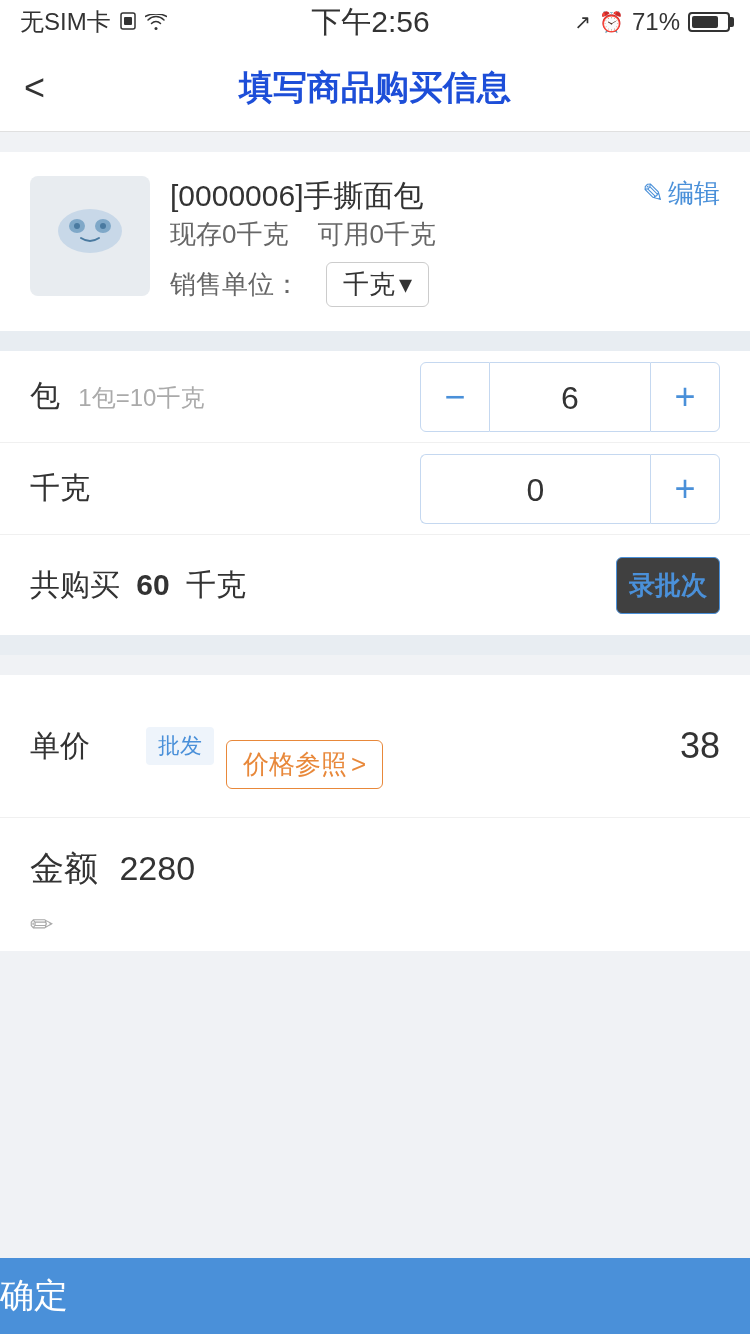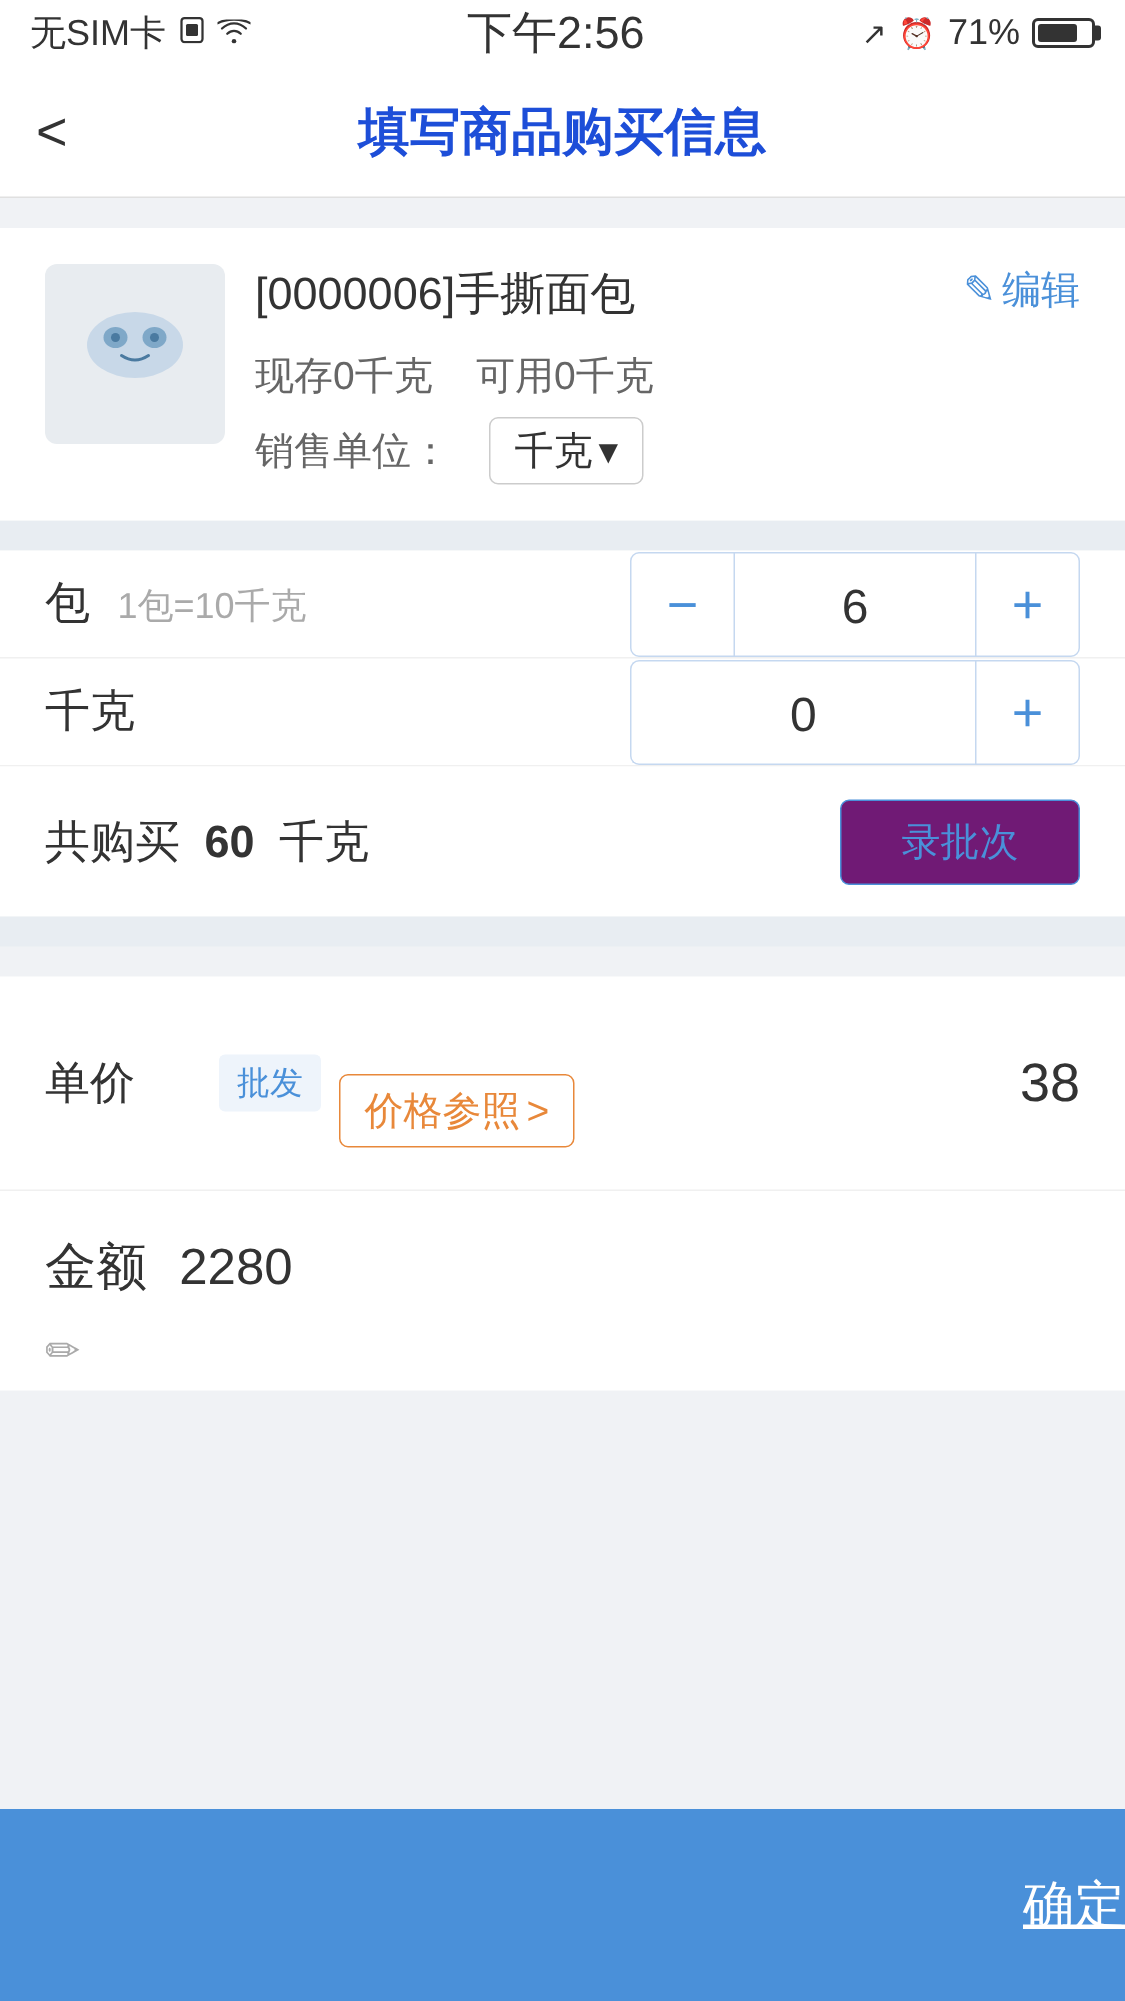--- a/index.html
+++ b/index.html
@@ -100,21 +100,21 @@
     }
     .product-thumb-icon {
       font-size: 48px;
       color: #6a8fa8;
     }
     .product-info { flex: 1; }
     .product-name {
       font-size: 30px;
       font-weight: 500;
       color: #333;
-      margin-bottom: 16px;
+      margin-bottom: 0;
     }
     .product-stock {
       font-size: 26px;
       color: #666;
       margin-bottom: 10px;
     }
     .product-unit-row {
       display: flex;
       align-items: center;
       gap: 26px;
@@ -147,21 +147,21 @@
     }
 
     
     .input-section {
       background: #fff;
     }
     .input-row {
       display: flex;
       align-items: center;
       padding: 0 30px;
-      height: 72px;
+      height: 92px;
       border-bottom: 1px solid #f0f0f0;
     }
     .input-label {
       flex: 1;
       font-size: 30px;
       color: #333;
     }
     .input-hint {
       font-size: 24px;
       color: #aaa;
@@ -238,25 +238,26 @@
       background: #fff;
     }
     .total-text {
       flex: 1;
       font-size: 30px;
       color: #333;
     }
     .batch-btn {
       border: 1px solid #4a90d9;
       border-radius: 6px;
-      padding: 10px 40px;
+      padding: 10px 12px;
       font-size: 26px;
       color: #4a90d9;
       cursor: pointer;
-      background: #701a75;
+      background: #404040;
+      font-weight: bold;
     }
 
     
     .price-section {
       background: #fff;
       margin-top: 20px;
       padding: 28px 30px;
       display: flex;
       align-items: center;
       border-bottom: 1px solid #f0f0f0;
@@ -314,30 +315,29 @@
       cursor: pointer;
     }
     .pencil-icon { font-size: 28px; color: #aaa; }
 
     
     .bottom-btn {
       position: fixed;
       bottom: 0;
       left: 0;
       width: 750px;
-      height: 128px;
+      height: 76px;
       background: #4a90d9;
       display: flex;
       align-items: center;
-      justify-content: flex-end;
+      justify-content: flex-start;
       font-size: 34px;
       color: #fff;
       cursor: pointer;
       font-weight: 500;
-      text-decoration: underline;
     }
   </style>
 </head>
 <body>
 
 <div class="status-bar">
   <div class="status-left">
     <span>无SIM卡</span>
     <span>
       <svg width="18" height="18" viewBox="0 0 18 18" fill="none">

